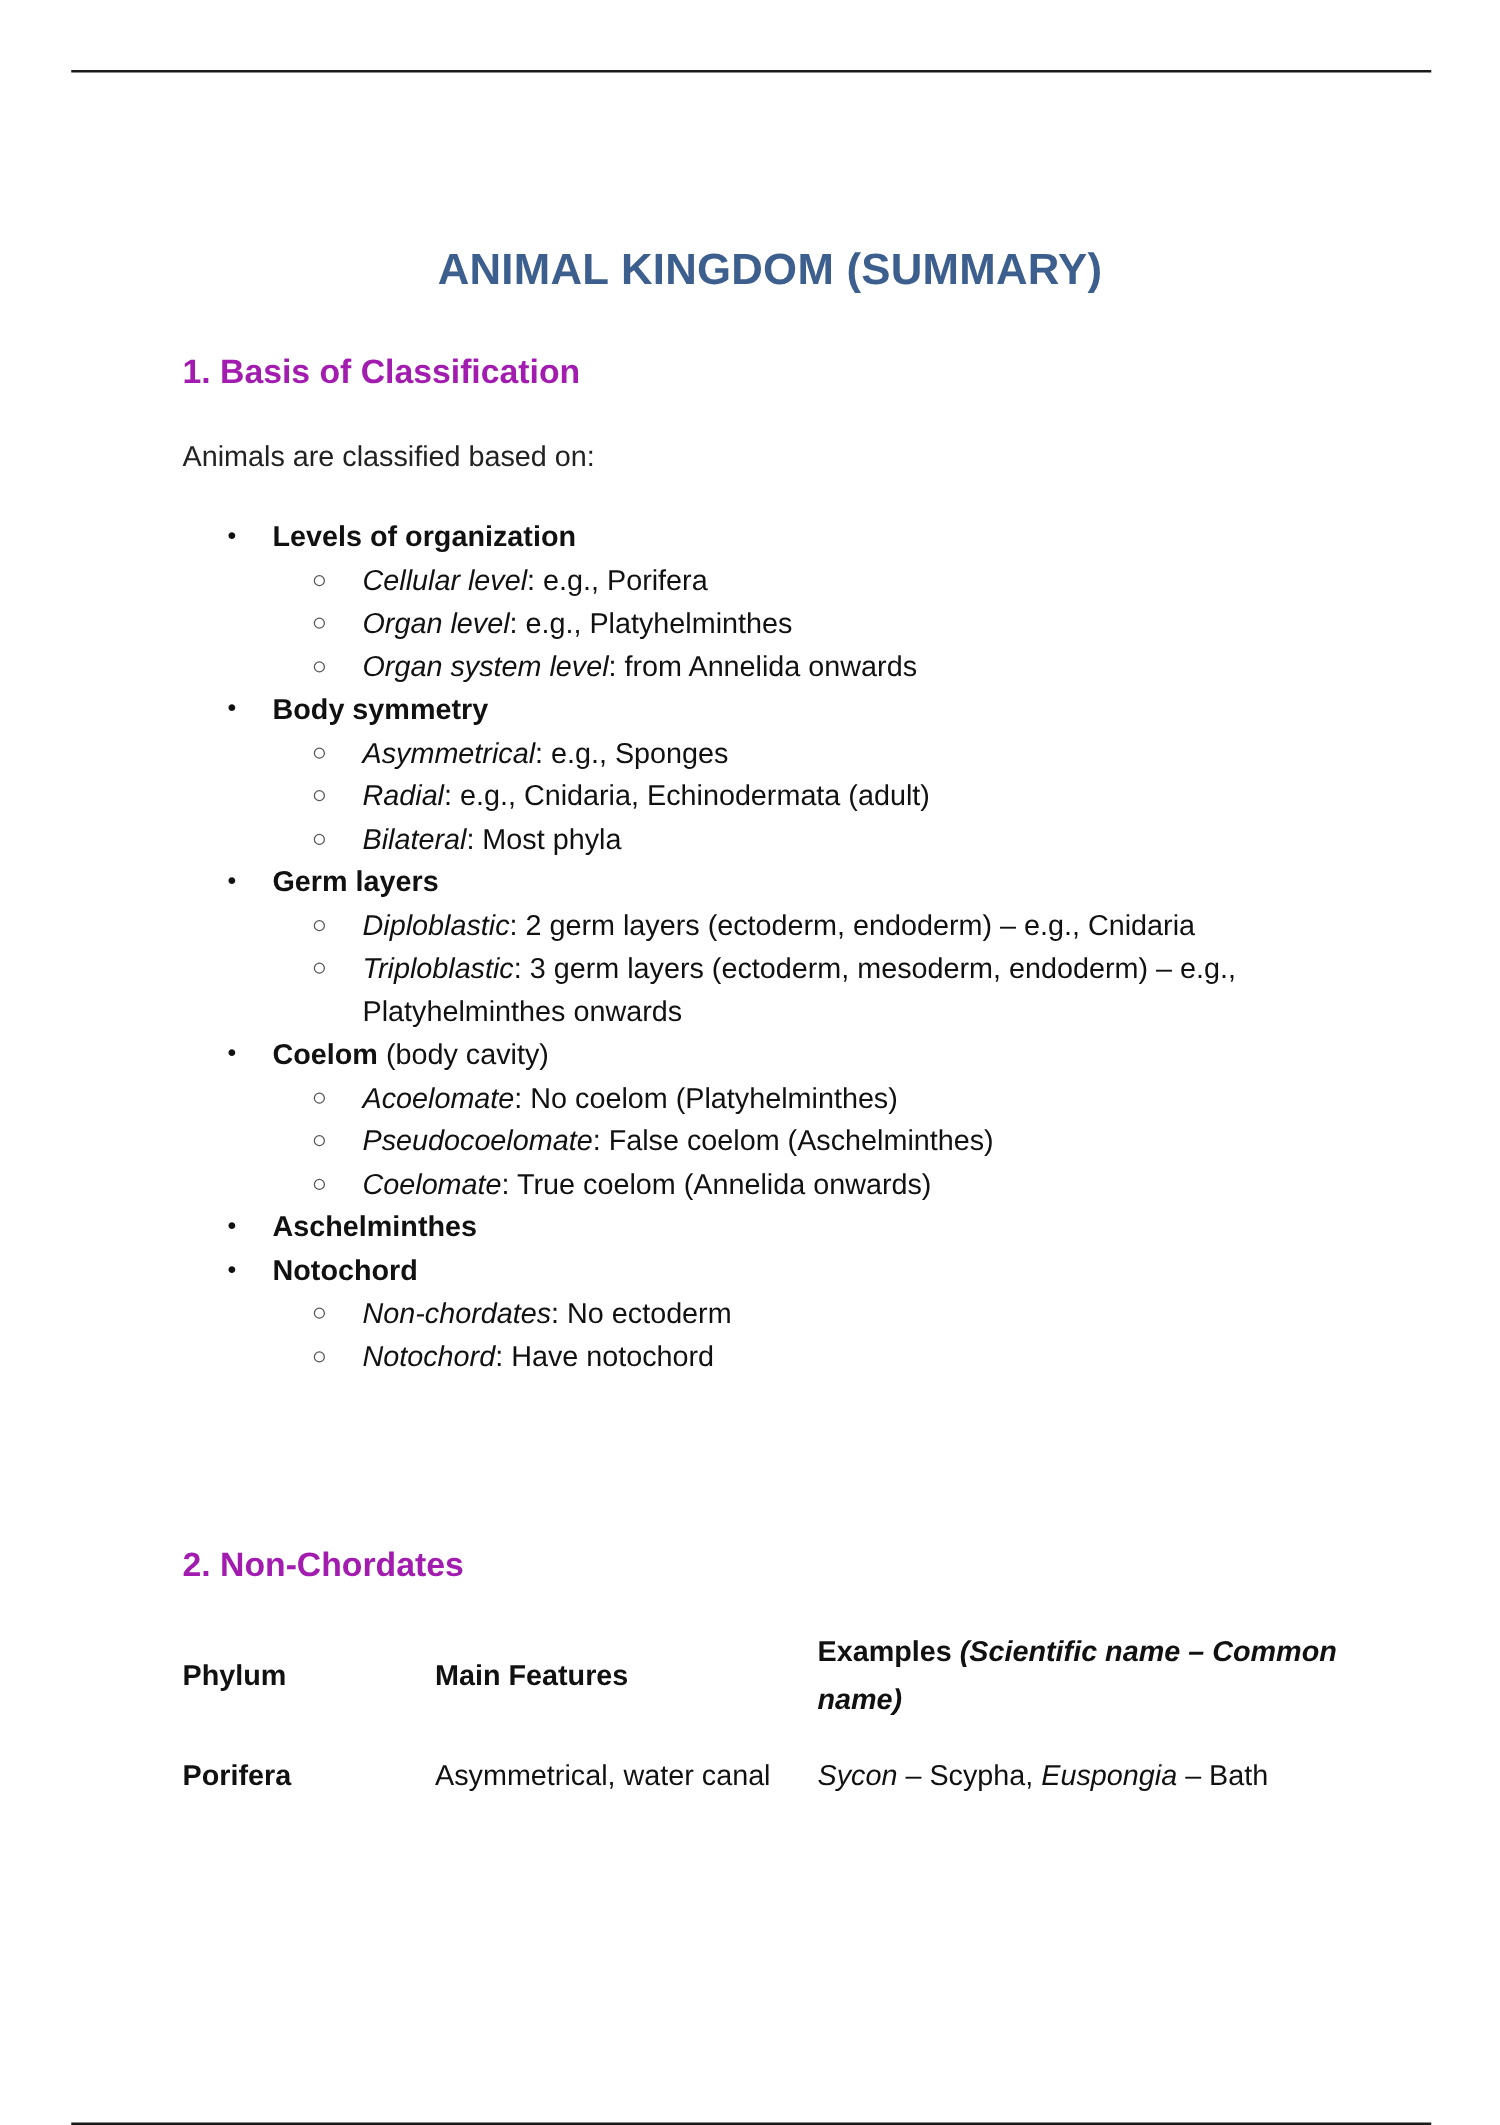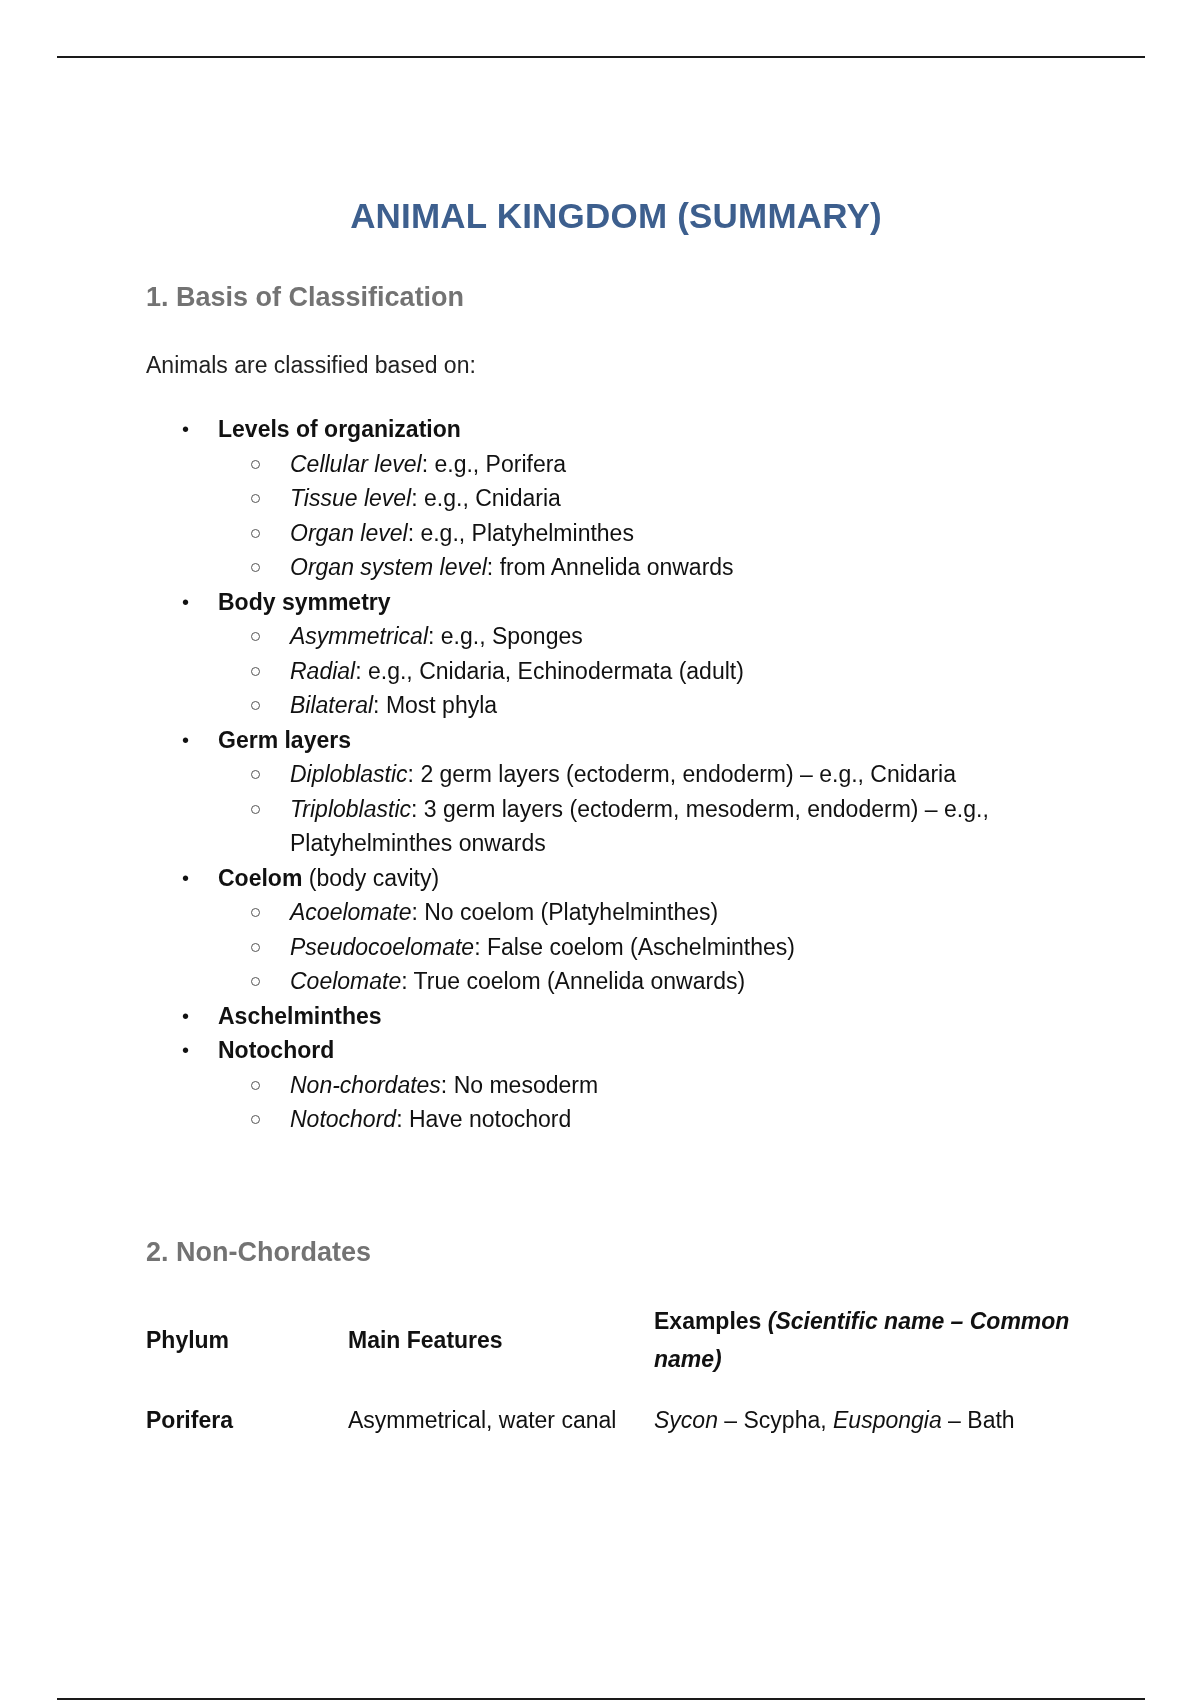--- a/index.html
+++ b/index.html
@@ -3,21 +3,21 @@
 <meta charset="utf-8">
 <style>
   html, body { margin:0; padding:0; background:#ffffff; }
   body { width:1200px; height:1700px; position:relative; overflow:hidden;
          font-family:"Liberation Sans", "DejaVu Sans", sans-serif; color:#111; }
   .rule { position:absolute; left:57px; width:1088px; height:2px; background:#1a1a1a; }
   .rule.top { top:56px; }
   .rule.bottom { top:1698px; }
   .title { position:absolute; top:196px; left:0; width:1232px; text-align:center;
            font-size:35px; font-weight:bold; color:#3d5f8e; letter-spacing:0.2px; }
-  .h2 { position:absolute; left:146px; font-size:27px; font-weight:bold; color:#737373; }
+  .h2 { position:absolute; left:146px; font-size:27px; font-weight:bold; color:#a21caf; }
   .h2.s1 { top:282px; }
   .h2.s2 { top:1237px; }
   .intro { position:absolute; left:146px; top:352px; font-size:23px; color:#222;text-align:right; }
   ul.l1 { position:absolute; left:146px; top:412px; margin:0; padding:0; list-style:none; width:960px; }
   ul.l1 > li { position:relative; padding-left:72px; font-size:23px; line-height:34.5px; }
   ul.l1 > li > .bullet { position:absolute; left:36px; top:0; font-size:20px; }
   ul.l2 { margin:0; padding:0; list-style:none; }
   ul.l2 > li { position:relative; padding-left:144px; margin-left:-72px; font-size:23px; line-height:34.5px; }
   ul.l2 > li > .obullet { position:absolute; left:105px; top:13px; width:7px; height:7px;
            border:1.5px solid #555; border-radius:50%; }
@@ -41,21 +41,20 @@
 <div class="h2 s1">1. Basis of Classification</div>
 <div class="intro">Animals are classified based on:</div>
 
 <ul class="l1">
 
   <li>
     <span class="bullet">•</span>
     <span class="b">Levels of organization</span>
     <ul class="l2">
       <li><span class="obullet"></span><span class="i">Cellular level</span><span>: e.g., Porifera</span></li>
-      <li><span class="obullet"></span><span class="i">Tissue level</span><span>: e.g., Cnidaria</span></li>
       <li><span class="obullet"></span><span class="i">Organ level</span><span>: e.g., Platyhelminthes</span></li>
       <li><span class="obullet"></span><span class="i">Organ system level</span><span>: from Annelida onwards</span></li>
     </ul>
   </li>
 
   <li>
     <span class="bullet">•</span>
     <span class="b">Body symmetry</span>
     <ul class="l2">
       <li><span class="obullet"></span><span class="i">Asymmetrical</span><span>: e.g., Sponges</span></li>
@@ -85,21 +84,21 @@
 
   <li>
     <span class="bullet">•</span>
     <span class="b">Aschelminthes</span>
   </li>
 
   <li>
     <span class="bullet">•</span>
     <span class="b">Notochord</span>
     <ul class="l2">
-      <li><span class="obullet"></span><span class="i">Non-chordates</span><span>: No mesoderm</span></li>
+      <li><span class="obullet"></span><span class="i">Non-chordates</span><span>: No ectoderm</span></li>
       <li><span class="obullet"></span><span class="i">Notochord</span><span>: Have notochord</span></li>
     </ul>
   </li>
 </ul>
 
 <div class="h2 s2">2. Non-Chordates</div>
 
 <table class="nc">
   <tbody>
       <tr>

